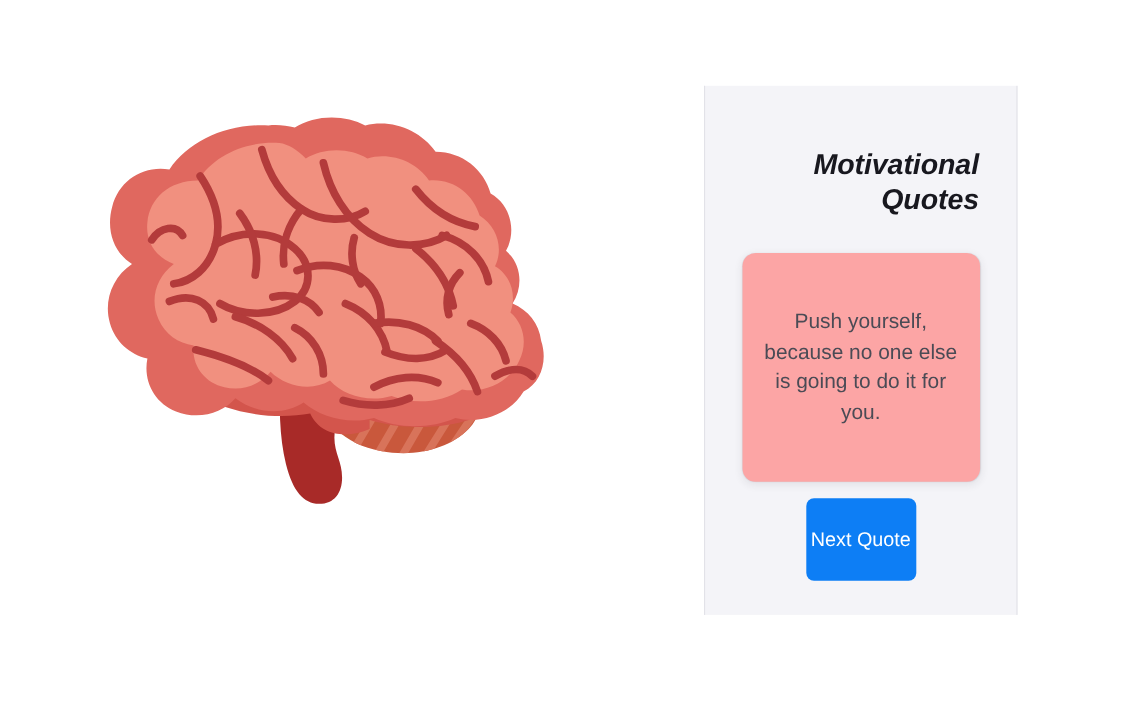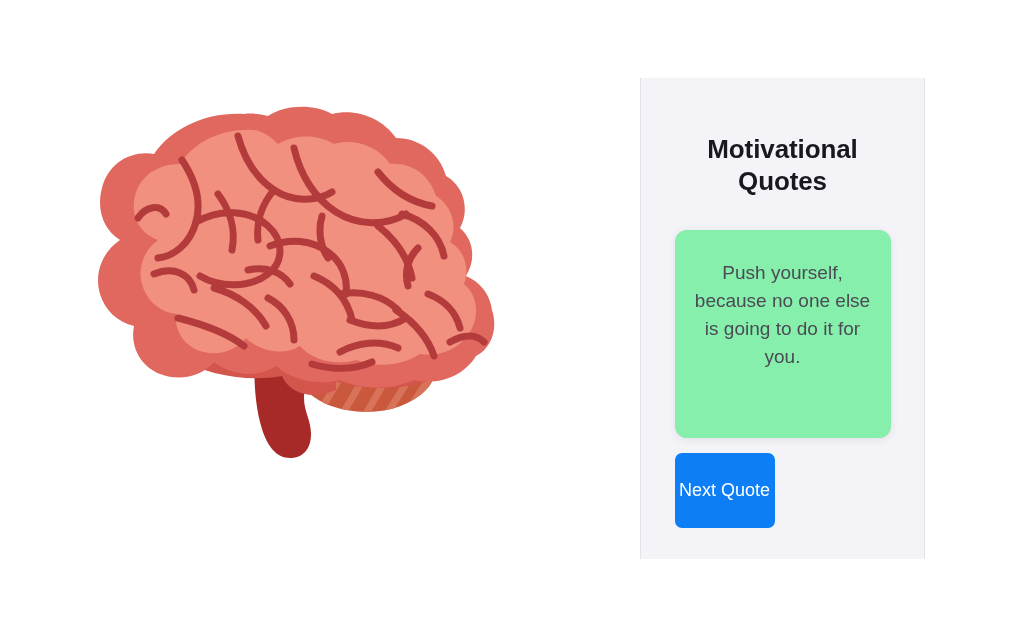--- a/index.html
+++ b/index.html
@@ -41,55 +41,56 @@
     border-right: 1px solid #e2e2e8;
     box-sizing: border-box;
     display: flex;
     flex-direction: column;
     align-items: center;
   }
 
   #panel-title {
     margin: 56px 0 0 0;
     width: 215px;
-    text-align: center;
+    text-align: right;
     font-size: 26px;
     line-height: 1.22;
     font-weight: bold;
     color: #18181f;
     letter-spacing: -0.1px;
+    font-style: italic;
   }
 
   #quote-card {
     margin-top: 33px;
     width: 216px;
     height: 208px;
-    background: #86efac;
+    background: #fca5a5;
     border-radius: 12px;
     box-shadow: 0 2px 8px rgba(40, 40, 60, 0.09),
                 0 0 1px rgba(40, 40, 60, 0.10);
     display: flex;
-    align-items: flex-start;
+    align-items: center;
     justify-content: center;
     box-sizing: border-box;
     padding: 10px 14px;
   }
 
   #quote-text {
     font-size: 19px;
     line-height: 1.46;
     color: #4b4b55;
     text-align: center;
   }
 
   #quote-actions {
     margin-top: 15px;
     width: 216px;
     display: flex;
-    justify-content: flex-start;
+    justify-content: center;
   }
 
   .action-button {
     width: 100px;
     height: 75px;
     border: none;
     border-radius: 7px;
     background: #0d7ef5;
     color: #ffffff;
     font-family: "Liberation Sans", sans-serif;

